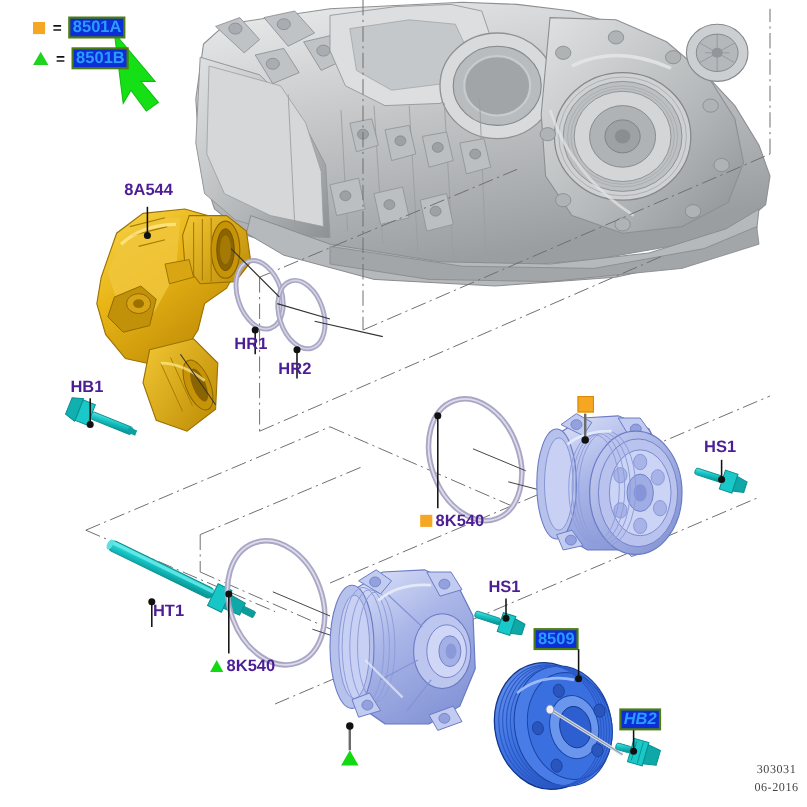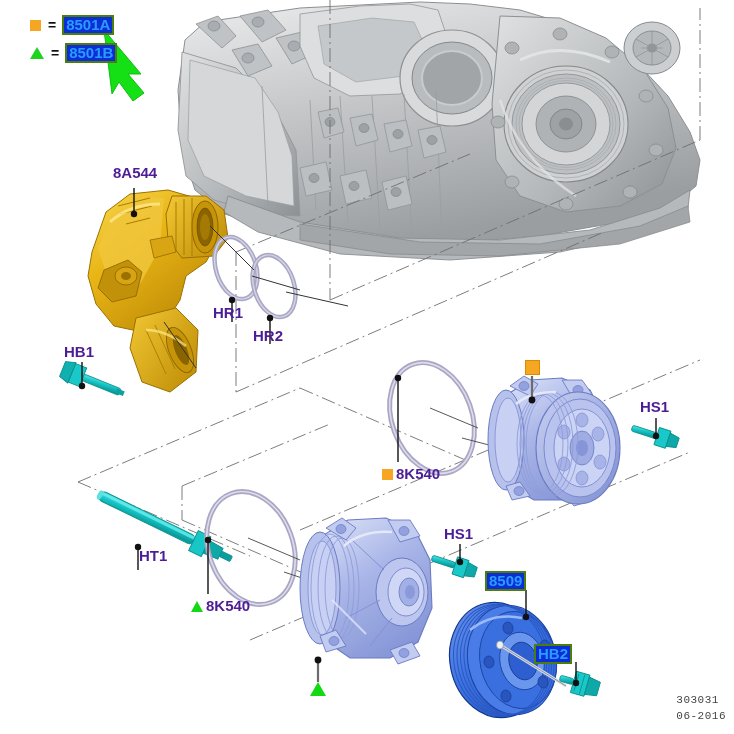--- a/index.html
+++ b/index.html
@@ -33,22 +33,22 @@
           border:1px solid #d98c00;}
   .marktri{position:absolute;width:0;height:0;
            border-left:8px solid transparent;border-right:8px solid transparent;
            border-bottom:14px solid #13d913;}
   .inl-sq{width:11px;height:11px;background:#f5a623;display:inline-block;
           vertical-align:-1px;margin-right:3px;}
   .inl-tri{width:0;height:0;border-left:6px solid transparent;
            border-right:6px solid transparent;border-bottom:11px solid #13d913;
            display:inline-block;vertical-align:-1px;margin-right:3px;}
 
-  #footer{position:absolute;right:8px;bottom:10px;text-align:left;
-          font-size:11px;color:#444;font-family:Liberation Mono, monospace;
+  #footer{position:absolute;right:8px;bottom:10px;text-align:center;
+          font-size:11px;color:#444;font-family:Liberation Serif, serif;
           line-height:16px;letter-spacing:0.5px;}
 </style>
 </head>
 <body>
 
 <div id="stage">
 
   <svg class="layer" viewBox="0 0 734 734" xmlns="http://www.w3.org/2000/svg">
     <defs>
       <linearGradient id="gGrey" x1="0" y1="0" x2="0.4" y2="1">
@@ -527,21 +527,21 @@
   </div>
 
   <div class="lbl" style="left:191px;top:598px;">
     <span class="inl-tri"></span><span>8K540</span>
   </div>
 
   <div class="redbox" style="left:485px;top:571px;">
     <span>8509</span>
   </div>
 
-  <div class="redbox" style="left:534px;top:644px;">
+  <div class="redbox" style="left:563px;top:644px;font-style:italic;">
     <span>HB2</span>
   </div>
 
   <div class="marksq" style="left:525px;top:360px;"></div>
   <div class="marktri" style="left:310px;top:682px;"></div>
 
   <div id="footer">
     <div>303031</div>
     <div>06-2016</div>
   </div>

